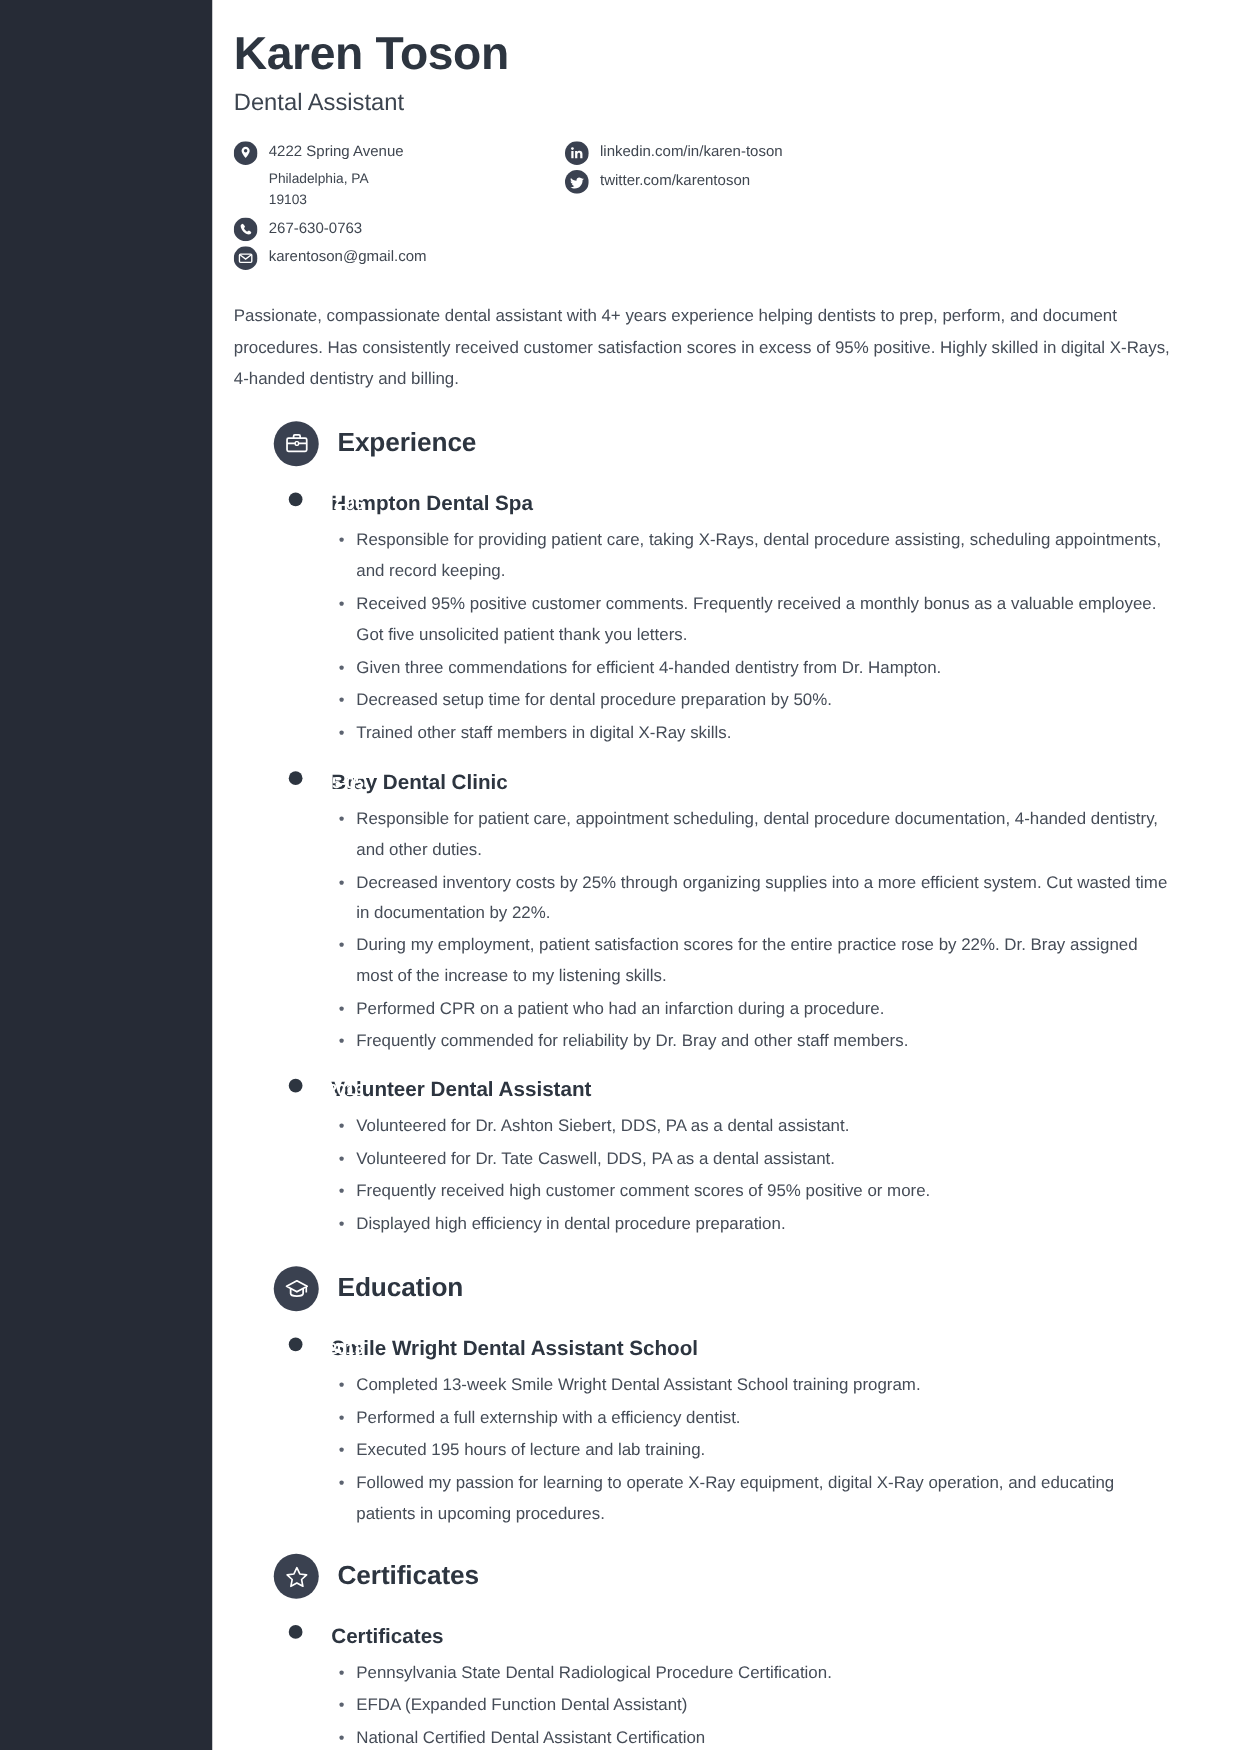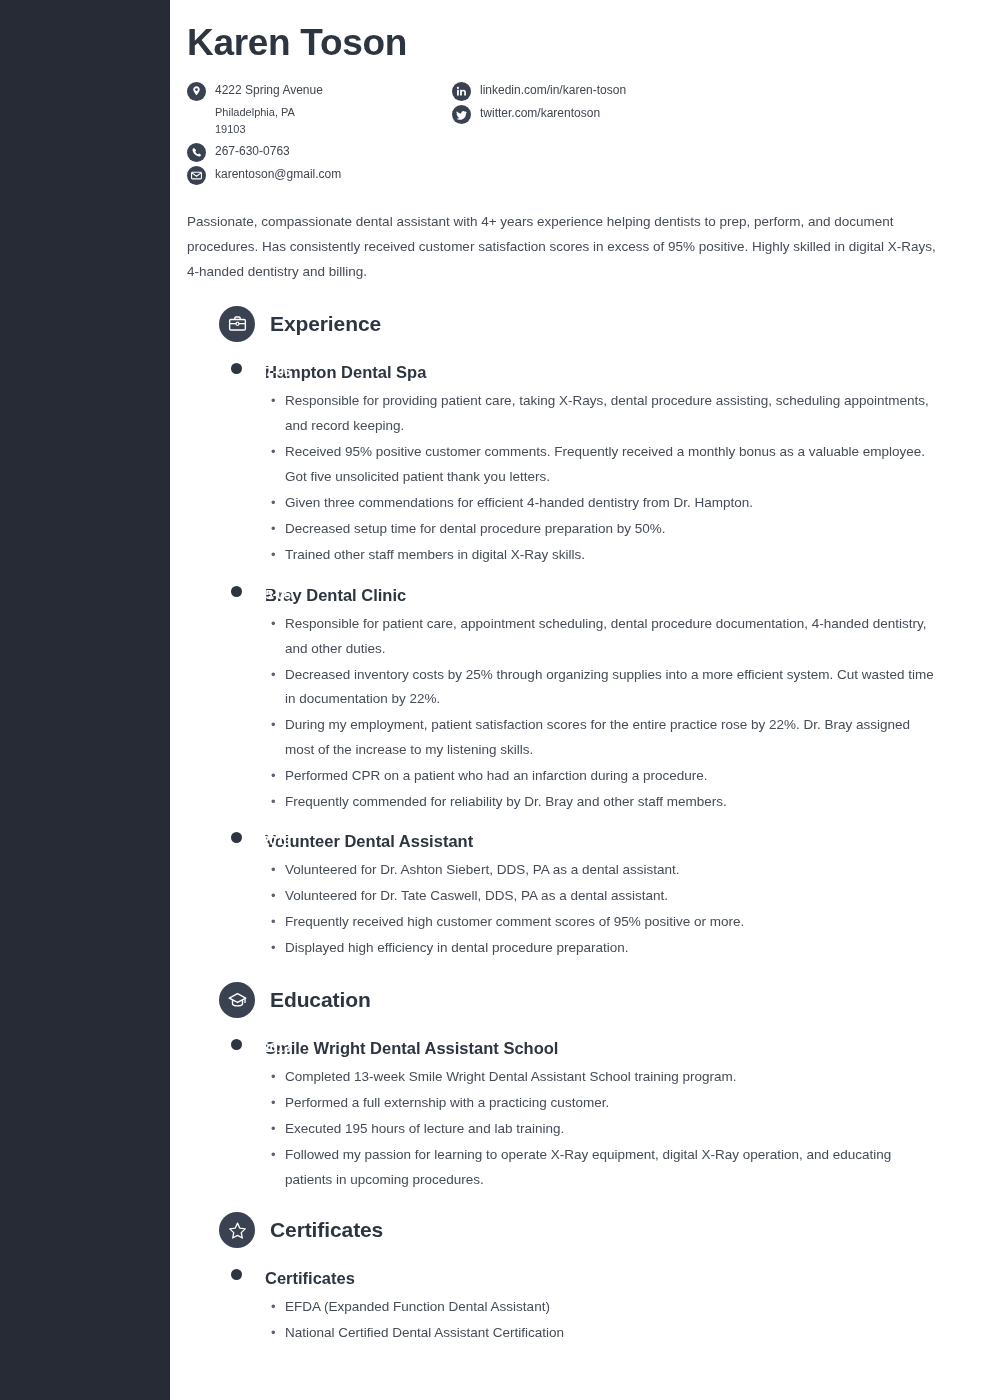--- a/index.html
+++ b/index.html
@@ -125,20 +125,21 @@
 </head>
 <body>
 
 <div class="sidebar"></div>
 <div class="tl-line"></div>
 
 <div class="main">
 
   <div class="header">
     <div class="name">Karen Toson</div>
+    <div class="job-title">Dental Assistant</div>
 
     <div class="contact-wrap">
       <div class="contact-col left">
 
         <div class="contact-row">
           <span class="contact-ico">
             <svg viewBox="0 0 20 20">
                 <circle cx="10" cy="10" r="10" fill="#3a4150"></circle>
             <path d="M10 4.6c-1.9 0-3.4 1.5-3.4 3.4 0 2.4 3.4 6.1 3.4 6.1s3.4-3.7 3.4-6.1c0-1.9-1.5-3.4-3.4-3.4z" fill="#fff"></path>
             <circle cx="10" cy="8" r="1.45" fill="#3a4150"></circle>
@@ -269,21 +270,21 @@
     </div>
 
     <div class="entry" style="margin-top:21px;">
       <div class="date" style="top:2px;">2013</div>
       <div class="entry-head">
         <span class="tl-dot"></span>
         <span class="entry-title">Smile Wright Dental Assistant School</span>
       </div>
       <ul class="bullets">
         <li>Completed 13-week Smile Wright Dental Assistant School training program.</li>
-        <li>Performed a full externship with a practicing customer.</li>
+        <li>Performed a full externship with a efficiency dentist.</li>
         <li>Executed 195 hours of lecture and lab training.</li>
         <li>Followed my passion for learning to operate X-Ray equipment, digital X-Ray operation, and educating patients in upcoming procedures.</li>
       </ul>
     </div>
   </div>
 
   <div class="section" style="margin-top:19px;">
     <div class="sec-head">
       <div class="sec-badge">
         <svg width="21" height="21" viewBox="0 0 24 24">
@@ -293,19 +294,20 @@
       <div class="sec-title">Certificates</div>
     </div>
 
     <div class="entry" style="margin-top:21px;">
       <div class="date" style="top:2px;"></div>
       <div class="entry-head">
         <span class="tl-dot"></span>
         <span class="entry-title">Certificates</span>
       </div>
       <ul class="bullets">
+        <li>Pennsylvania State Dental Radiological Procedure Certification.</li>
         <li>EFDA (Expanded Function Dental Assistant)</li>
         <li>National Certified Dental Assistant Certification</li>
       </ul>
     </div>
   </div>
 
 </div>
 
 </body></html>

